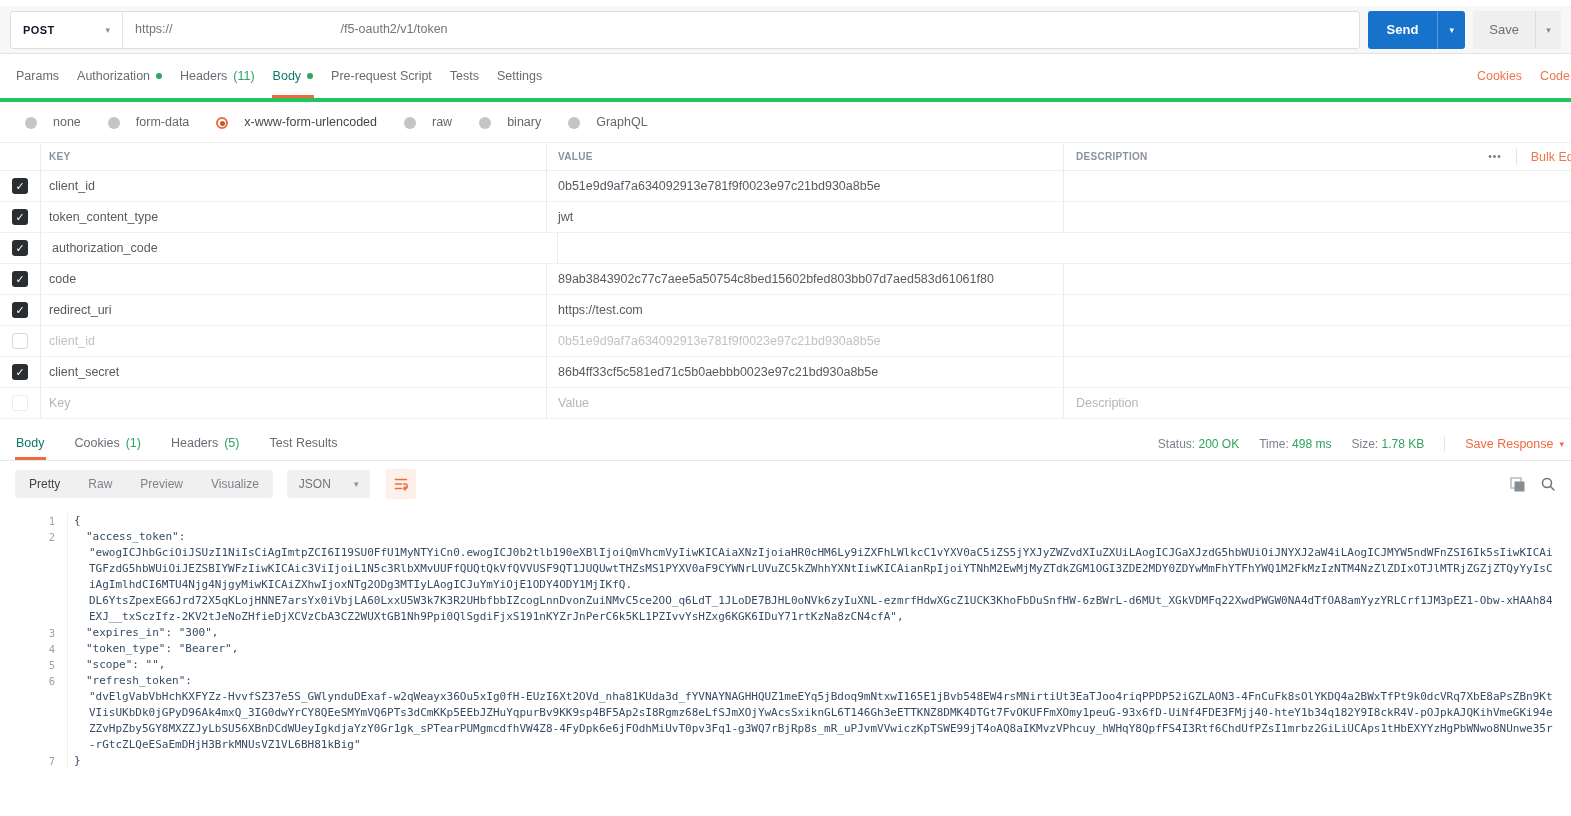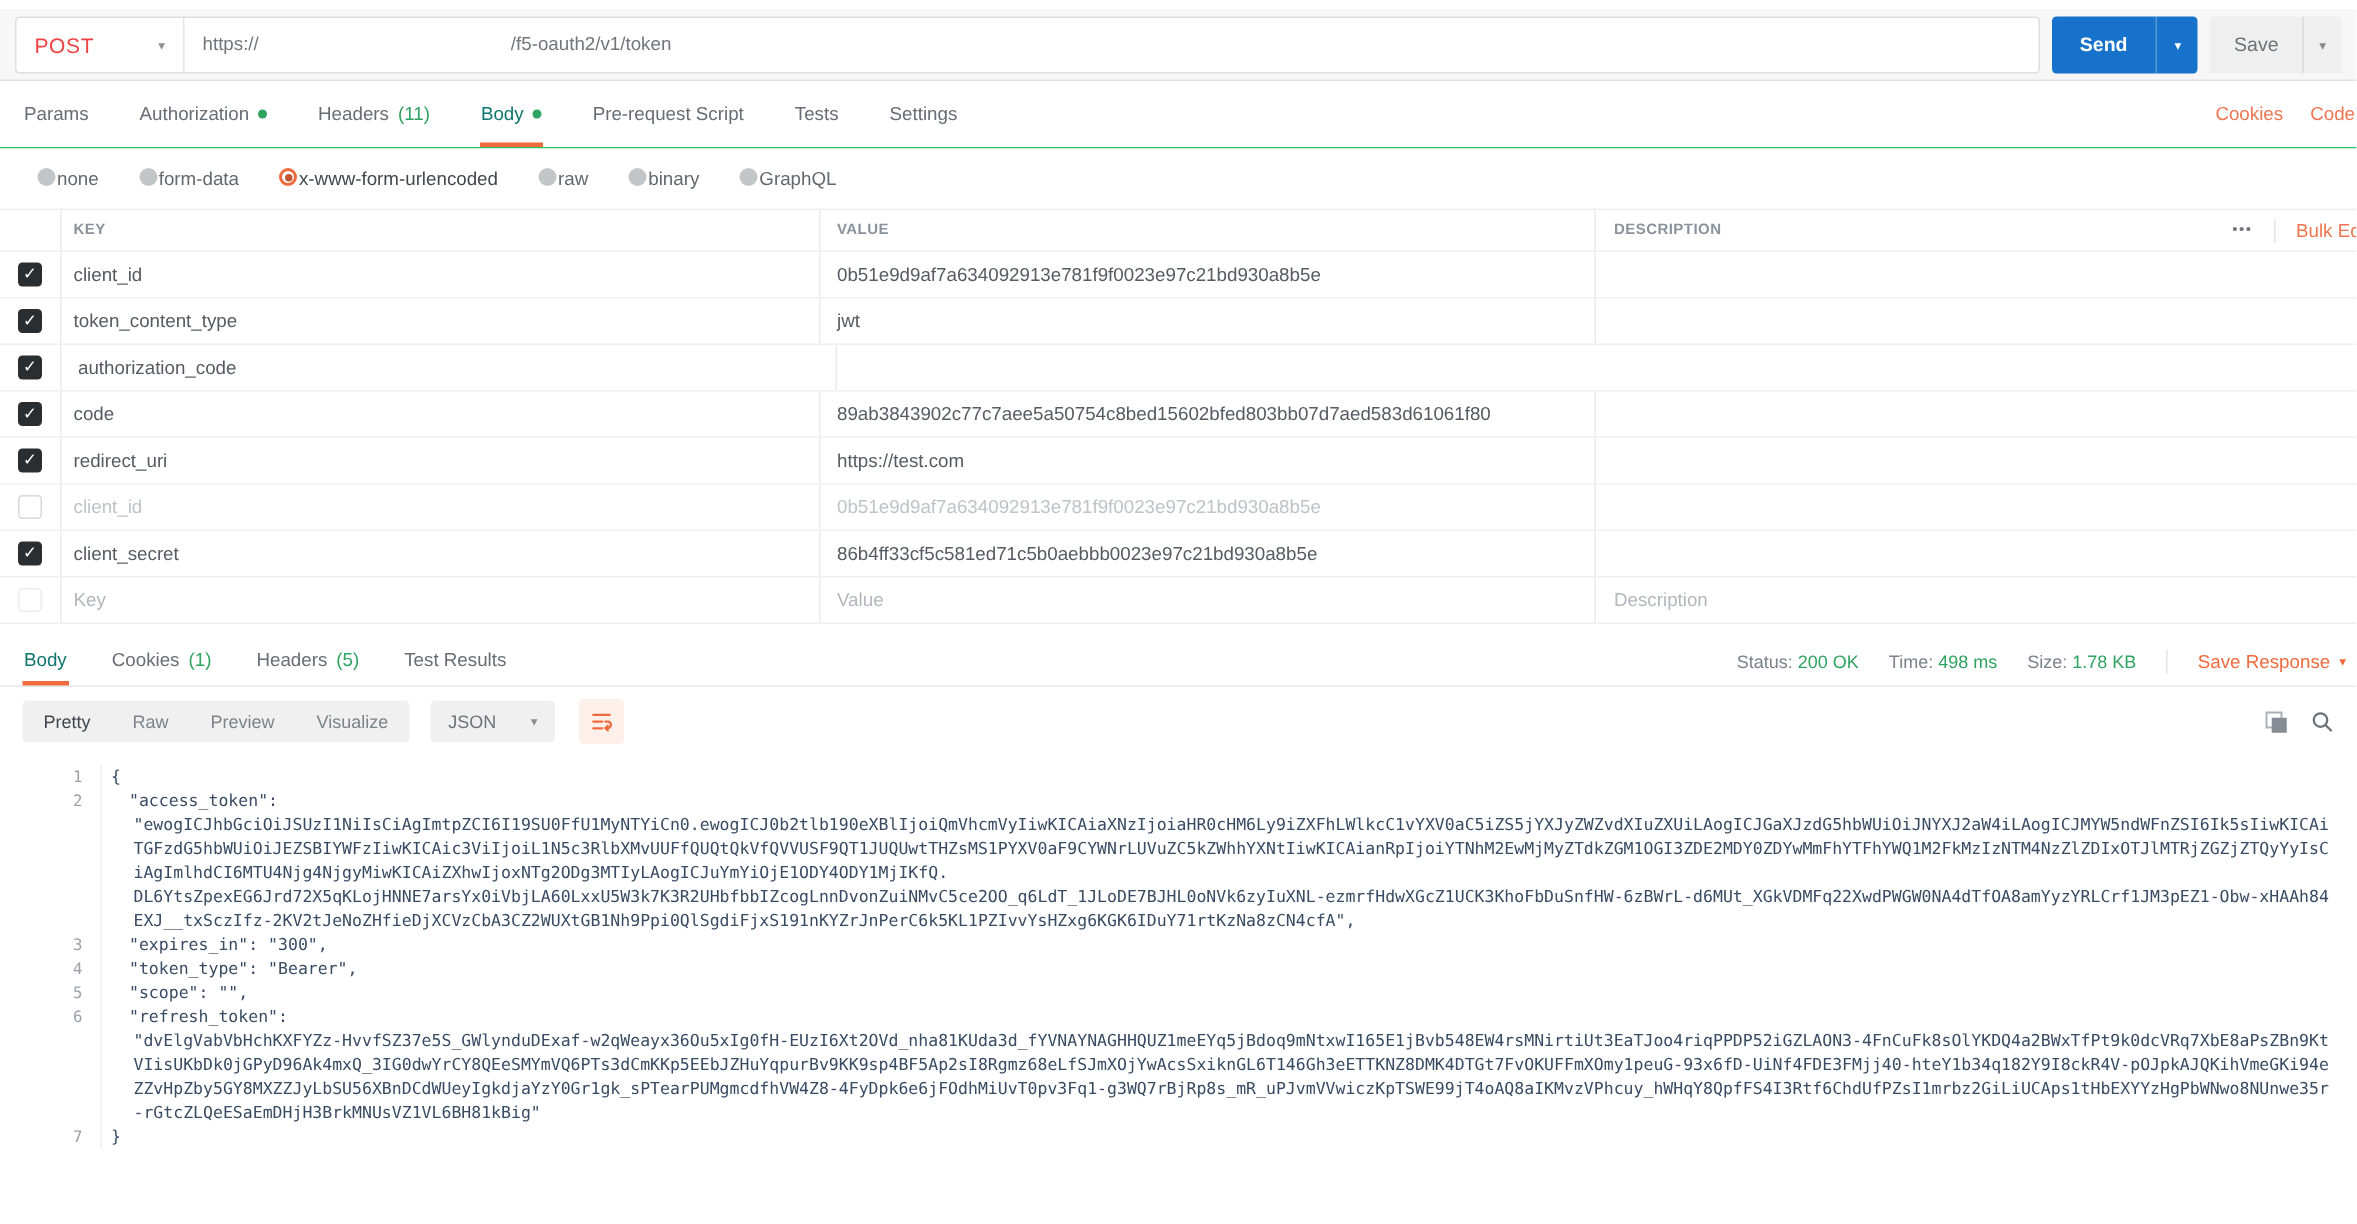--- a/index.html
+++ b/index.html
@@ -7,49 +7,49 @@
     font-family:"Liberation Sans",sans-serif;color:#4a4f55}
   .app{width:1571px;height:816px;position:relative;background:#fff}
 
   
   .topbar{margin-top:6px;height:48px;background:#f7f7f7;border-bottom:1px solid #e3e3e3;
     display:flex;align-items:center;padding:0 10px;gap:8px}
   .url-container{flex:1;height:38px;background:#fff;border:1px solid #dedede;border-radius:3px;
     display:flex;align-items:center;overflow:hidden}
   .method{width:112px;align-self:stretch;display:flex;align-items:center;justify-content:space-between;
     padding:0 12px;border-right:1px solid #e4e4e4;cursor:pointer}
-  .method-label{font-size:14px;font-weight:400;color:#ef4444;letter-spacing:.4px}
+  .method-label{font-size:11px;font-weight:700;color:#0f172a;letter-spacing:.4px}
   .caret{font-size:9px;color:#8b9096}
   .url-text{flex:1;font-size:12.5px;color:#70767c;padding-left:12px;white-space:nowrap}
   .redacted{display:inline-block;width:168px;height:20px;vertical-align:middle;background:#fff;border-radius:10px}
   .btn{height:38px;display:flex;border-radius:3px;overflow:hidden;cursor:pointer}
   .send{background:#1672cb;color:#fff}
   .send .btn-main{padding:0 19px;display:flex;align-items:center;font-size:13px;font-weight:700}
   .send .btn-caret{width:28px;display:flex;align-items:center;justify-content:center;
     border-left:1px solid rgba(255,255,255,.28);font-size:9px;color:#fff}
   .save{background:#efefef;color:#6b7076}
   .save .btn-main{padding:0 16px;display:flex;align-items:center;font-size:13px}
   .save .btn-caret{width:26px;display:flex;align-items:center;justify-content:center;
     border-left:1px solid #dcdcdc;font-size:9px;color:#84898e}
 
   
-  .req-tabs{display:flex;align-items:stretch;gap:32px;padding:0 15px;background:#fff;
-    border-bottom:1px solid #22c55e}
+  .req-tabs{display:flex;align-items:stretch;gap:16px;padding:0 15px;background:#fff;
+    border-bottom:4px solid #22c55e}
   .rtab{display:flex;align-items:center;gap:6px;padding:15px 1px 12px;border-bottom:3px solid transparent;
     font-size:12.5px;color:#676d74;cursor:pointer;white-space:nowrap}
   .rtab.active{border-bottom-color:#ef6b3d;color:#0f766e}
   .dot{width:6px;height:6px;border-radius:50%;background:#2fa360;display:inline-block}
   .count{color:#2fa360}
   .top-links{margin-left:auto;margin-right:-14px;display:flex;align-items:center;gap:18px;
     color:#ee7550;font-size:12.5px;white-space:nowrap}
   .top-links span{cursor:pointer}
 
   
   .modes{display:flex;align-items:center;gap:27px;height:40px;padding:0 25px;background:#fff}
-  .mode{display:flex;align-items:flex-start;gap:1px;cursor:pointer}
+  .mode{display:flex;align-items:flex-end;gap:16px;cursor:pointer}
   .radio{width:12px;height:12px;border-radius:50%;background:#c3c6c8;display:inline-flex;
     align-items:center;justify-content:center;flex:none}
   .radio.selected{background:#fff;border:2px solid #ef6b3d}
   .radio.selected .rdot{width:5px;height:5px;border-radius:50%;background:#c25832}
   .mlabel{font-size:12.5px;color:#62686d}
   .mode.sel .mlabel{color:#43484d}
 
   
   .kv-table{background:#fff}
   .thead,.trow{display:flex;align-items:center}

